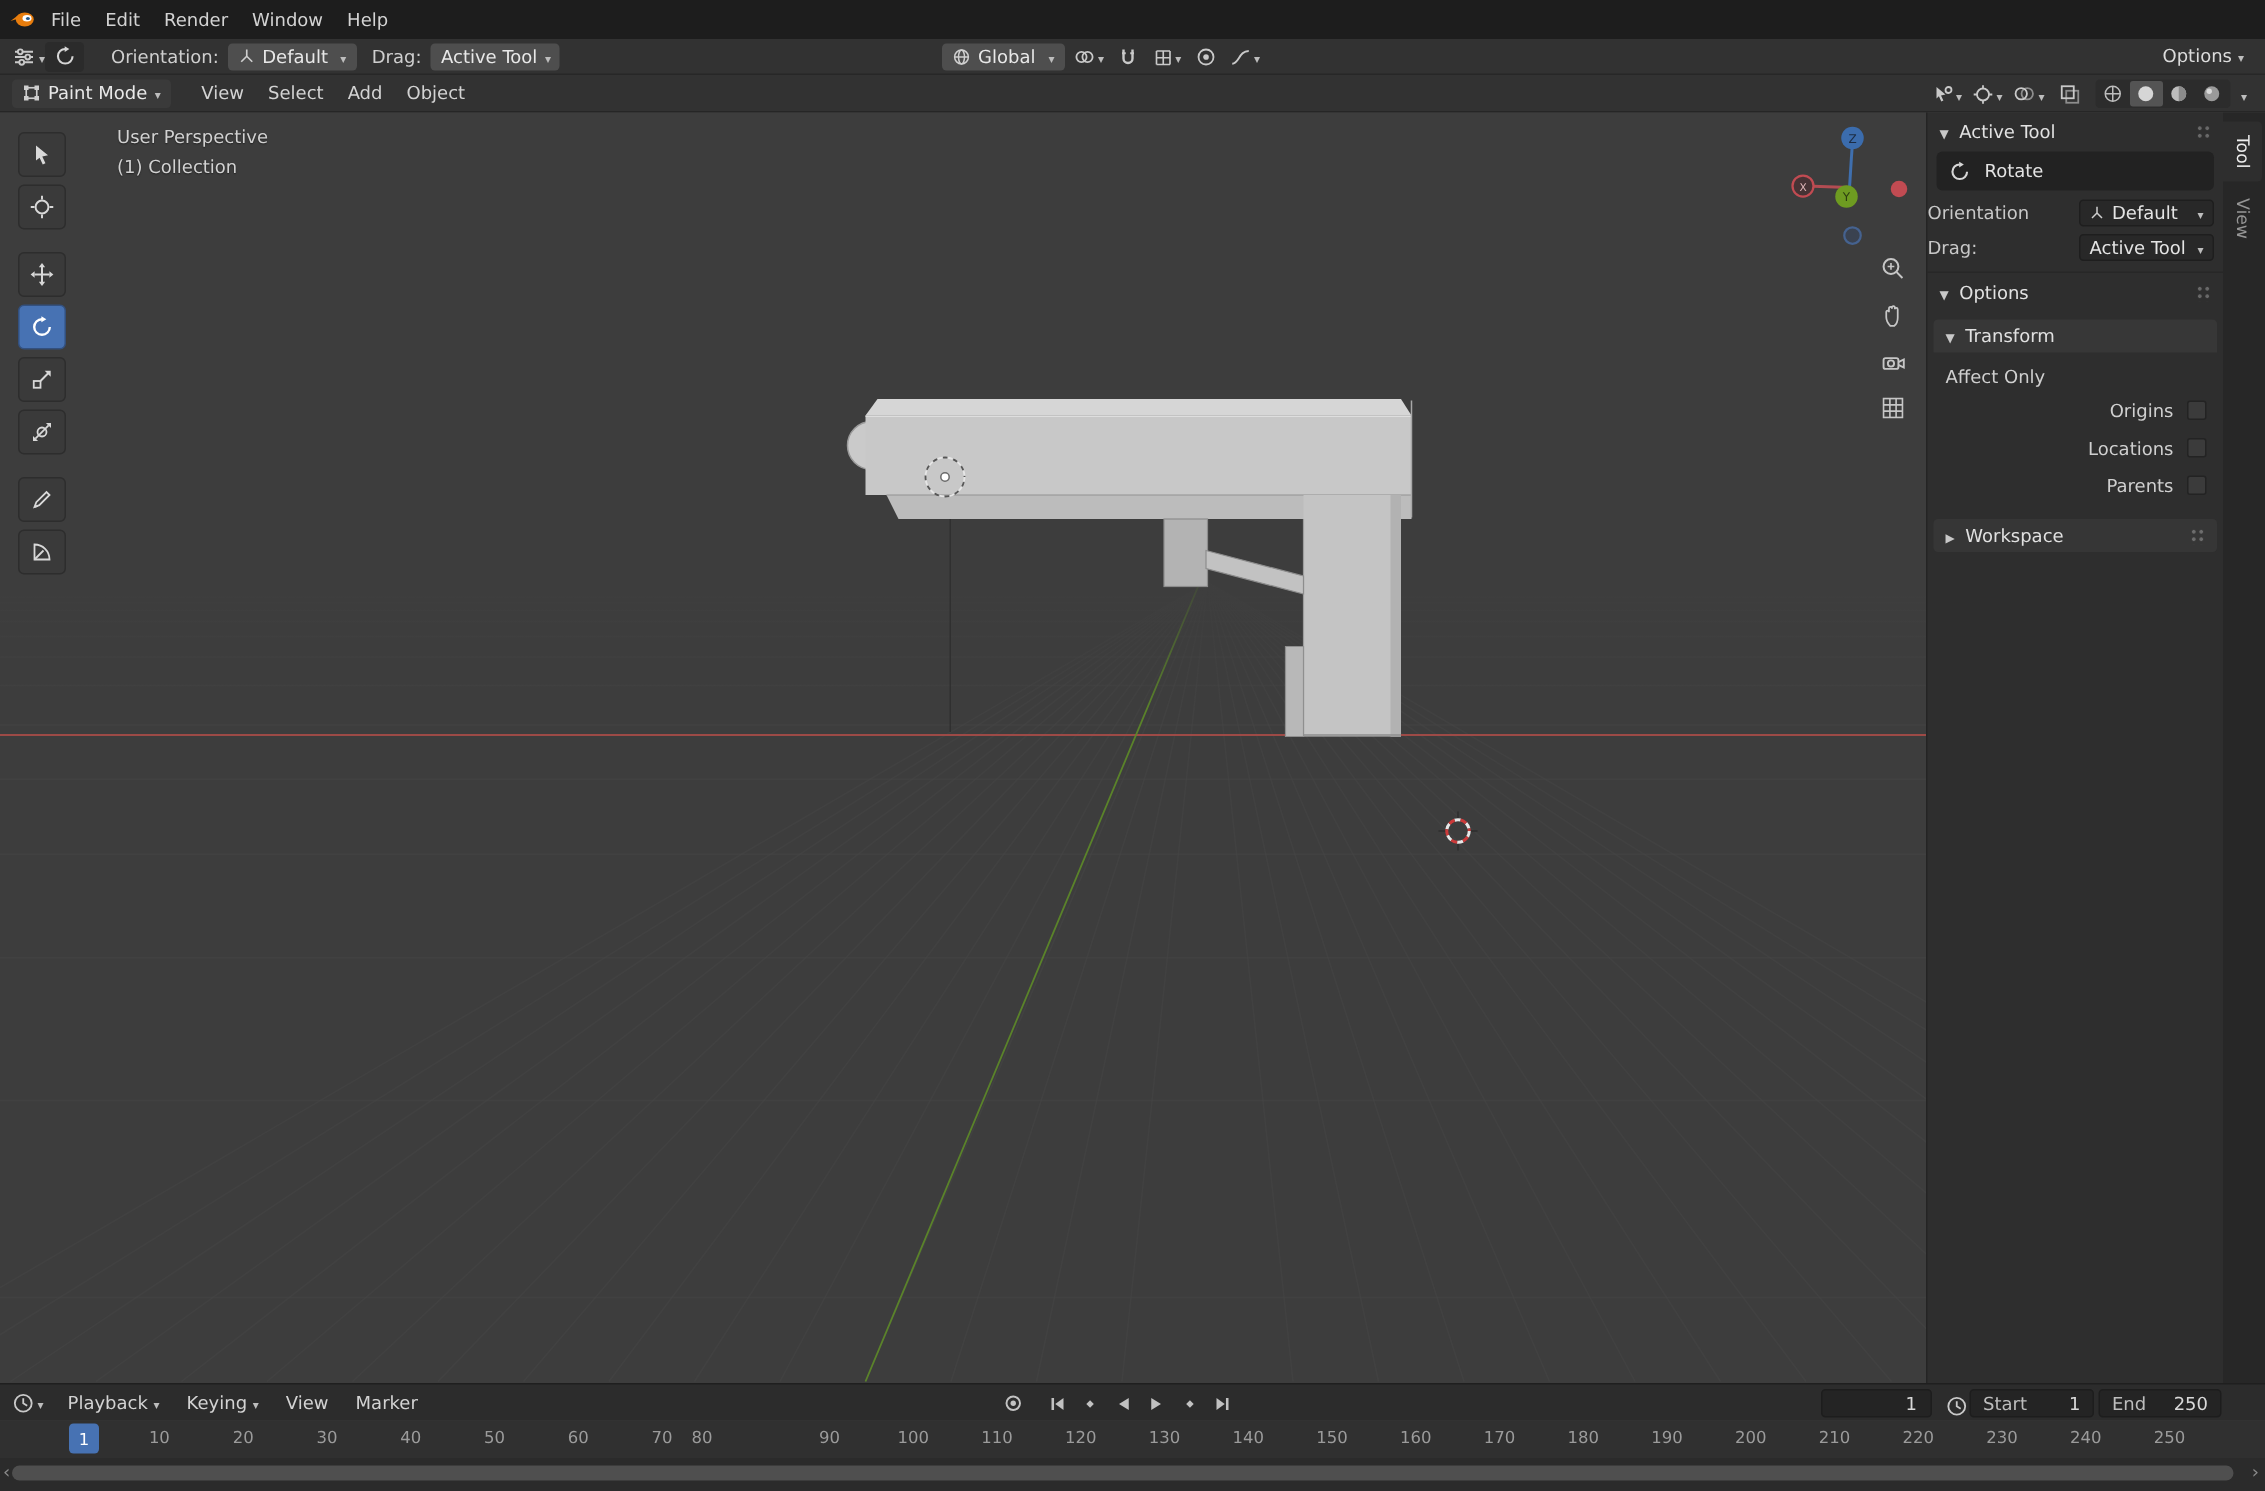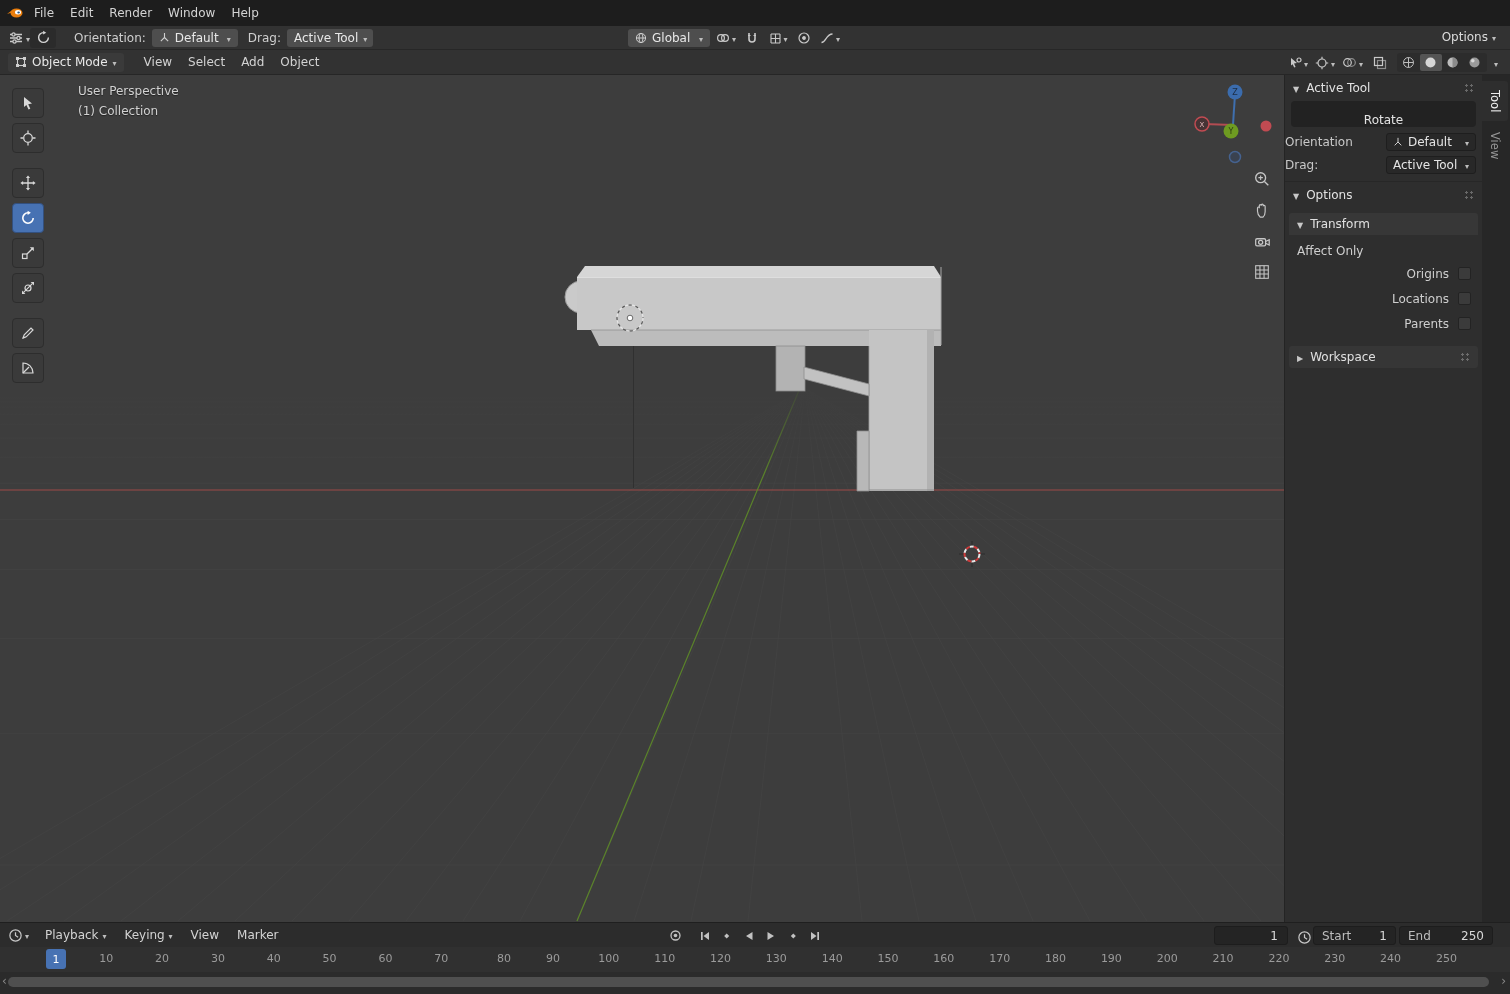--- a/index.html
+++ b/index.html
@@ -64,21 +64,21 @@
   .nav-gizmo { position:absolute; left:1190px; top:7px; }
   .vp-icons { position:absolute; left:1251px; top:93px; display:flex; flex-direction:column; gap:9px; }
   .vp-icons > div { width:22px; height:22px; display:flex; align-items:center; justify-content:center; }
 
   
   .side-panel { position:absolute; top:75px; bottom:72px; right:28px; width:198px;
     background: var(--panel-bg, #2e2e2e); border-left:1px solid #242424; overflow:hidden; }
   .panel-header { display:flex; align-items:center; gap:7px; padding:6px 8px 5px; color:#e2e2e2; }
   .panel-header.sep { border-top:1px solid #272727; margin-top:6px; }
   .tool-row { margin:1px 6px 4px; background:#222222; border-radius:4px; padding:3px 8px;
-    display:flex; align-items:center; gap:9px; height:26px; color:#e3e3e3;flex-direction:column; }
+    display:flex; align-items:center; gap:9px; height:26px; color:#e3e3e3; }
   .prop-row { display:flex; align-items:center; height:21px; margin:2px 6px 2px 0; }
   .prop-row .plabel { flex:0 0 96px; text-align:left; color:#c8c8c8; margin-right:5px; white-space:nowrap; }
   .dd-dark { flex:1; display:flex; align-items:center; gap:5px; height:18px; padding:0 6px;
     background:#282828; border:1px solid #1e1e1e; border-radius:3px; color:#e4e4e4; }
   .dd-dark .chev { margin-left:auto; }
   .subpanel-header { margin:6px 4px 0; background:#373737; border-radius:3px 3px 0 0;
     padding:4px 8px; display:flex; align-items:center; gap:7px; color:#e0e0e0; }
   .affect-label { padding:9px 8px 3px 12px; color:#cfcfcf; }
   .check-row { display:flex; align-items:center; justify-content:flex-end; gap:9px;
     height:25px; padding-right:11px; color:#cfcfcf; }
@@ -211,21 +211,21 @@
 
   <div class="vp-header">
     <div class="mode-dd">
       <svg width="12" height="12" viewBox="0 0 12 12" fill="none" stroke="#cfcfcf" stroke-width="1.1">
         <rect x="2.5" y="2.5" width="7" height="7"></rect>
         <rect x="1" y="1" width="3" height="3" fill="#cfcfcf" stroke="none"></rect>
         <rect x="8" y="1" width="3" height="3" fill="#cfcfcf" stroke="none"></rect>
         <rect x="1" y="8" width="3" height="3" fill="#cfcfcf" stroke="none"></rect>
         <rect x="8" y="8" width="3" height="3" fill="#cfcfcf" stroke="none"></rect>
       </svg>
-      <span>Object Mode</span>
+      <span>Paint Mode</span>
       <span class="chev"></span>
     </div>
     <span class="menu-item">View</span>
     <span class="menu-item">Select</span>
     <span class="menu-item">Add</span>
     <span class="menu-item">Object</span>
 
     <div class="vp-right">
       <span class="icon-btn">
         <svg width="15" height="13" viewBox="0 0 15 13" fill="none" stroke="#c9c9c9" stroke-width="1.2">
@@ -615,36 +615,36 @@
     <span class="icon-btn" style="position:absolute; left:1294px; top:4px;">
       <svg width="15" height="15" viewBox="0 0 16 16" fill="none" stroke="#c9c9c9" stroke-width="1.3">
         <circle cx="8" cy="8" r="6"></circle>
           <path d="M8 4.5 V8 L10.8 9.8"></path>
       </svg>
     </span>
     <div class="tl-field" style="left:1313px; width:83px; justify-content:space-between; padding:0 8px;">
       <span style="color:#bdbdbd;">Start</span>
       <span>1</span>
     </div>
-    <div class="tl-field" style="left:1399px; width:94px; justify-content:space-between; padding:0 8px;">
+    <div class="tl-field" style="left:1399px; width:82px; justify-content:space-between; padding:0 8px;">
       <span style="color:#bdbdbd;">End</span>
       <span>250</span>
     </div>
   </div>
 
   <div class="tl-ruler">
     <div>
         <div class="ruler-tick" style="left: 106.256px;">10</div>
         <div class="ruler-tick" style="left: 162.096px;">20</div>
         <div class="ruler-tick" style="left: 217.936px;">30</div>
         <div class="ruler-tick" style="left: 273.776px;">40</div>
         <div class="ruler-tick" style="left: 329.616px;">50</div>
         <div class="ruler-tick" style="left: 385.456px;">60</div>
         <div class="ruler-tick" style="left: 441.296px;">70</div>
-        <div class="ruler-tick" style="left: 504px;">80</div>
+        <div class="ruler-tick" style="left: 468px;">80</div>
         <div class="ruler-tick" style="left: 552.976px;">90</div>
         <div class="ruler-tick" style="left: 608.816px;">100</div>
         <div class="ruler-tick" style="left: 664.656px;">110</div>
         <div class="ruler-tick" style="left: 720.496px;">120</div>
         <div class="ruler-tick" style="left: 776.336px;">130</div>
         <div class="ruler-tick" style="left: 832.176px;">140</div>
         <div class="ruler-tick" style="left: 888.016px;">150</div>
         <div class="ruler-tick" style="left: 943.856px;">160</div>
         <div class="ruler-tick" style="left: 999.696px;">170</div>
         <div class="ruler-tick" style="left: 1055.54px;">180</div>

